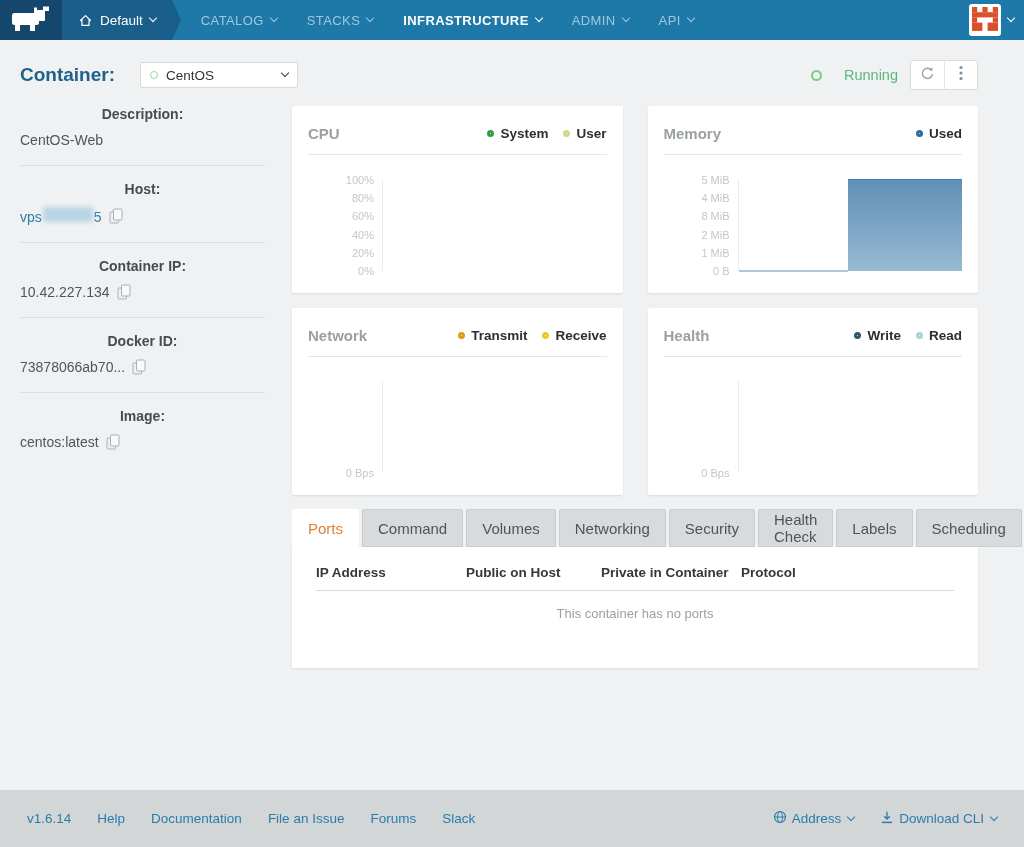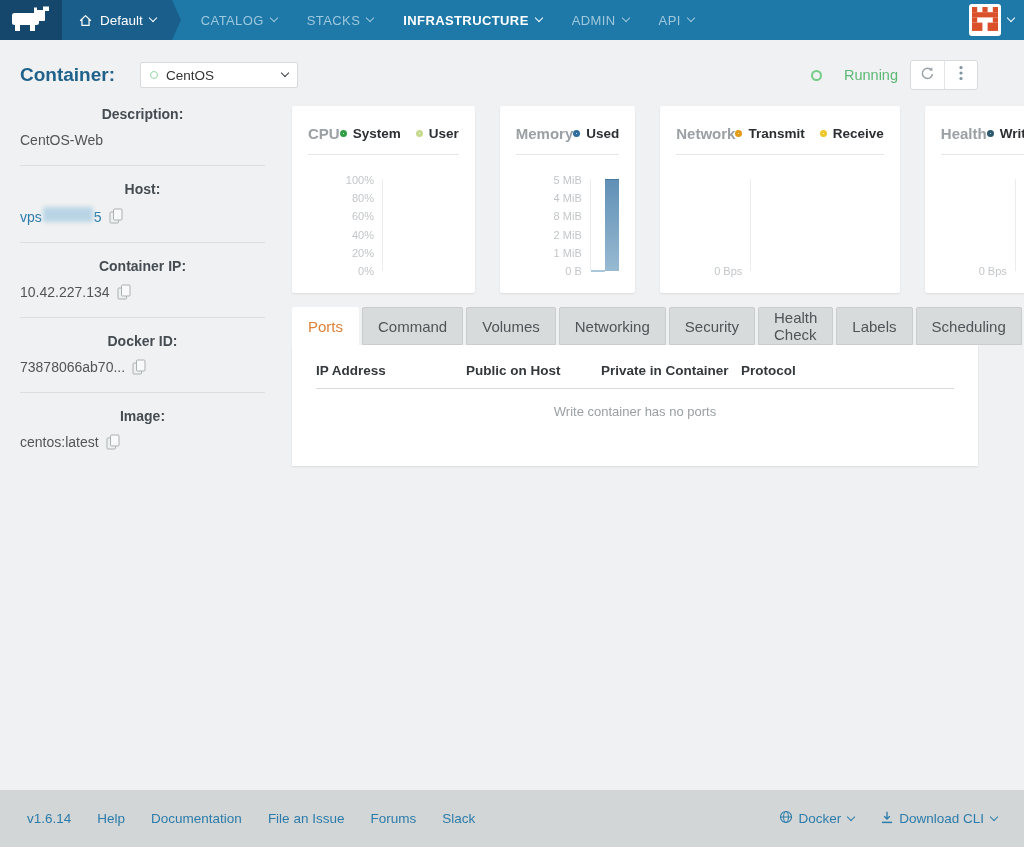--- a/index.html
+++ b/index.html
@@ -56,21 +56,21 @@
   .detail-label { font-weight:bold; color:#454c52; margin-bottom:10px;text-align:center; }
   .detail-value { color:#515558; display:flex; align-items:center; }
   .sidebar hr { border:none; border-top:1px solid #dcdedf; margin:17px 0 15px; }
   .link { color:#2b7caa; cursor:pointer; }
   .redacted { display:inline-block; width:50px; height:15px; background:#b9d5e5;
               filter:blur(2px); margin:0 1px; border-radius:1px; }
   .copy-ic { margin-left:7px; display:flex; cursor:pointer; }
 
   
   .charts { flex:1; min-width:0; }
-  .panel-grid { display:grid; grid-template-columns:1fr 1fr 1fr 1fr; column-gap:25px; row-gap:15px; }
+  .panel-grid { display:grid; grid-template-columns:1fr 1fr; column-gap:25px; row-gap:15px; }
   .panel { background:#fff; height:187px; border-radius:2px; box-shadow:0 1px 2px rgba(0,0,0,.09);
            padding:14px 16px 0; }
   .panel-head { display:flex; align-items:center; height:26px; }
   .panel-title { color:#9aa0a4; font-size:15px; font-weight:600; }
   .legend { margin-left:auto; display:flex; align-items:center; gap:15px; }
   .legend-item { display:flex; align-items:center; font-size:13.5px; color:#2b2f33; font-weight:600; cursor:pointer; }
   .ring { width:7px; height:7px; border:3px solid #999; border-radius:50%; margin-right:6px; flex:none; }
   .panel-divider { border-top:1px solid #e4e6e7; margin-top:8px; }
   .chart { display:flex; margin-top:24px; height:92px; }
   .ticks { width:74px; display:flex; flex-direction:column; justify-content:space-between;
@@ -402,21 +402,21 @@
           </div>
       </div>
 
       <div class="table-panel">
         <div class="table-head">
           <span class="th-1">IP Address</span>
           <span class="th-2">Public on Host</span>
           <span class="th-3">Private in Container</span>
           <span class="th-4">Protocol</span>
         </div>
-        <div class="empty-msg">Write container has no ports</div>
+        <div class="empty-msg">This container has no ports</div>
       </div>
     </div>
   </div>
 </div>
 
 <div class="footer">
   <span class="f-version">v1.6.14</span>
   <span class="f-link">Help</span>
   <span class="f-link">Documentation</span>
   <span class="f-link">File an Issue</span>
@@ -424,21 +424,21 @@
   <span class="f-link">Slack</span>
   <div class="footer-right">
     <span class="f-combo">
       <span>
         <svg width="14" height="14" viewBox="0 0 16 16">
           <circle cx="8" cy="8" r="6.3" fill="none" stroke="#2b7caa" stroke-width="1.3"></circle>
           <ellipse cx="8" cy="8" rx="2.8" ry="6.3" fill="none" stroke="#2b7caa" stroke-width="1.1"></ellipse>
           <path d="M1.7 8 h12.6" stroke="#2b7caa" stroke-width="1.1"></path>
         </svg>
       </span>
-      <span>Docker</span>
+      <span>Address</span>
       <span class="chev"></span>
     </span>
     <span class="f-combo">
       <span>
         <svg width="14" height="15" viewBox="0 0 16 16">
           <path d="M8 1.5 v8 M4.8 6.6 L8 9.8 L11.2 6.6" fill="none" stroke="#2b7caa" stroke-width="1.5"></path>
           <path d="M2.2 13.6 h11.6" stroke="#2b7caa" stroke-width="1.7"></path>
         </svg>
       </span>
       <span>Download CLI</span>

